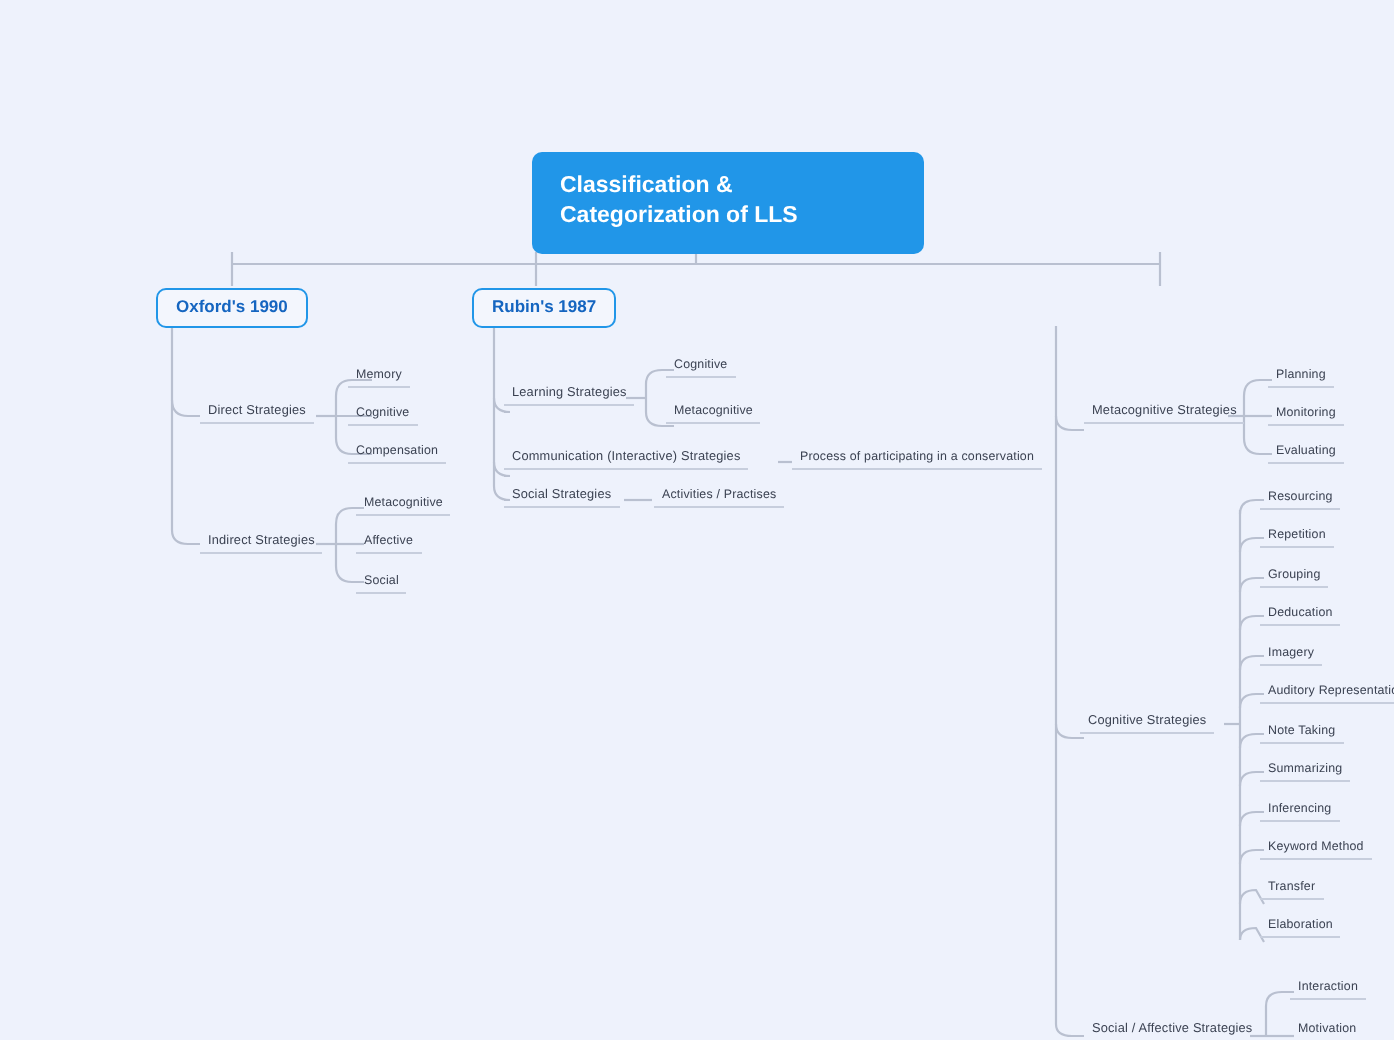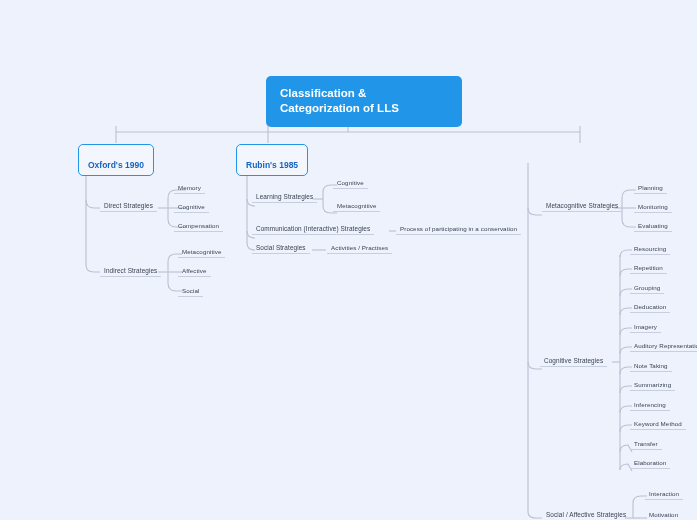--- a/index.html
+++ b/index.html
@@ -44,21 +44,21 @@
     white-space: normal;
   }
   
   .branch-node {
     background: #f3f6fd;
     border: 1.5px solid #2196e8;
     border-radius: 5px;
     color: #1565c0;
     font-weight: bold;
     font-size: 8.5px;
-    padding: 15px 9px 5px 9px;
+    padding: 3px 9px 5px 9px;
     text-align: center;
   }
   
   .leaf {
     color: #3b4252;
     font-size: 6.2px;
     letter-spacing: 0.1px;
     padding: 0 4px 2px 4px;
     border-bottom: 1px solid #c7cedd;
   }
@@ -170,21 +170,21 @@
     <span>Metacognitive</span>
   </div>
   <div class="node leaf" style="left:178px; top:267px;">
     <span>Affective</span>
   </div>
   <div class="node leaf" style="left:178px; top:287px;">
     <span>Social</span>
   </div>
 
   <div class="node branch-node" style="left:236px; top:144px;">
-    <span>Rubin's 1985</span>
+    <span>Rubin's 1987</span>
   </div>
 
   <div class="node leaf lv2" style="left:252px; top:193px;">
     <span>Learning Strategies</span>
   </div>
   <div class="node leaf" style="left:333px; top:179px;">
     <span>Cognitive</span>
   </div>
   <div class="node leaf" style="left:333px; top:202px;">
     <span>Metacognitive</span>

